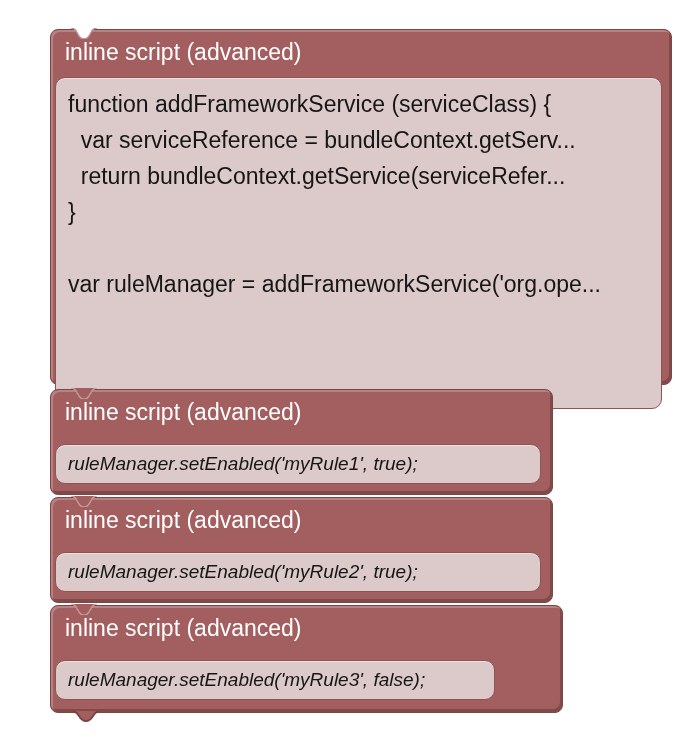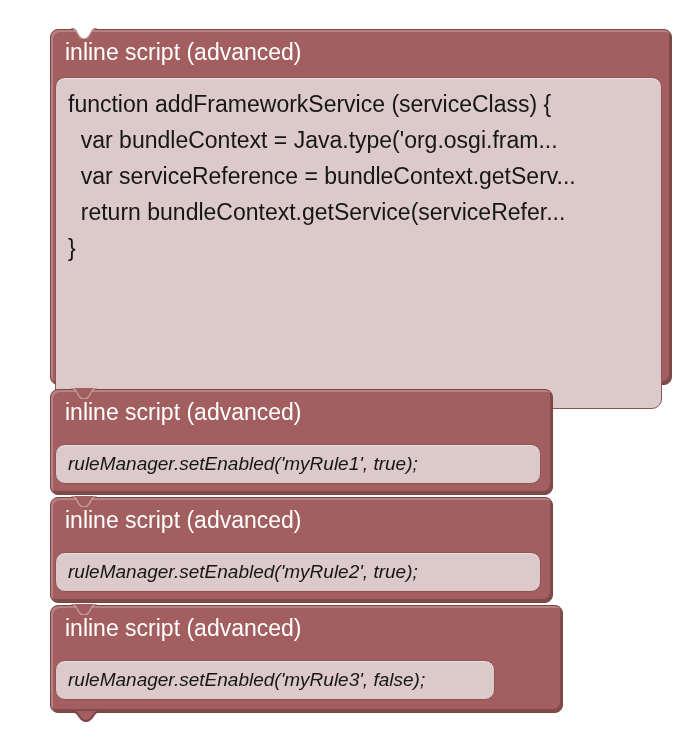--- a/index.html
+++ b/index.html
@@ -93,25 +93,25 @@
 
 <div class="workspace">
 
   <div class="block" id="b1">
     <svg class="notch" viewBox="0 0 26 10" preserveAspectRatio="none">
       <path d="M0 0 C8 0 5 10 13 10 C21 10 18 0 26 0" fill="#ffffff" stroke="#b98e8e" stroke-width="1.5"></path>
     </svg>
     <div class="block-label">inline script (advanced)</div>
     <div class="field field-big">
       <div class="code-line">function addFrameworkService (serviceClass) {</div>
-      <div class="code-line">  var bundleContext = Java.type('org.osgi.fram...</div>
       <div class="code-line">  var serviceReference = bundleContext.getServ...</div>
       <div class="code-line">  return bundleContext.getService(serviceRefer...</div>
       <div class="code-line">}</div>
       <div class="code-line"></div>
+      <div class="code-line">var ruleManager = addFrameworkService('org.ope...</div>
     </div>
   </div>
 
   <div class="block" id="b2">
     <svg class="notch" viewBox="0 0 26 10" preserveAspectRatio="none">
       <path d="M0 0 C8 0 5 10 13 10 C21 10 18 0 26 0" fill="#a35f5f" stroke="#c49b9b" stroke-width="1.5"></path>
     </svg>
     <div class="block-label">inline script (advanced)</div>
     <div class="field field-small">
       <span class="code-single">ruleManager.setEnabled('myRule1', true);</span>

